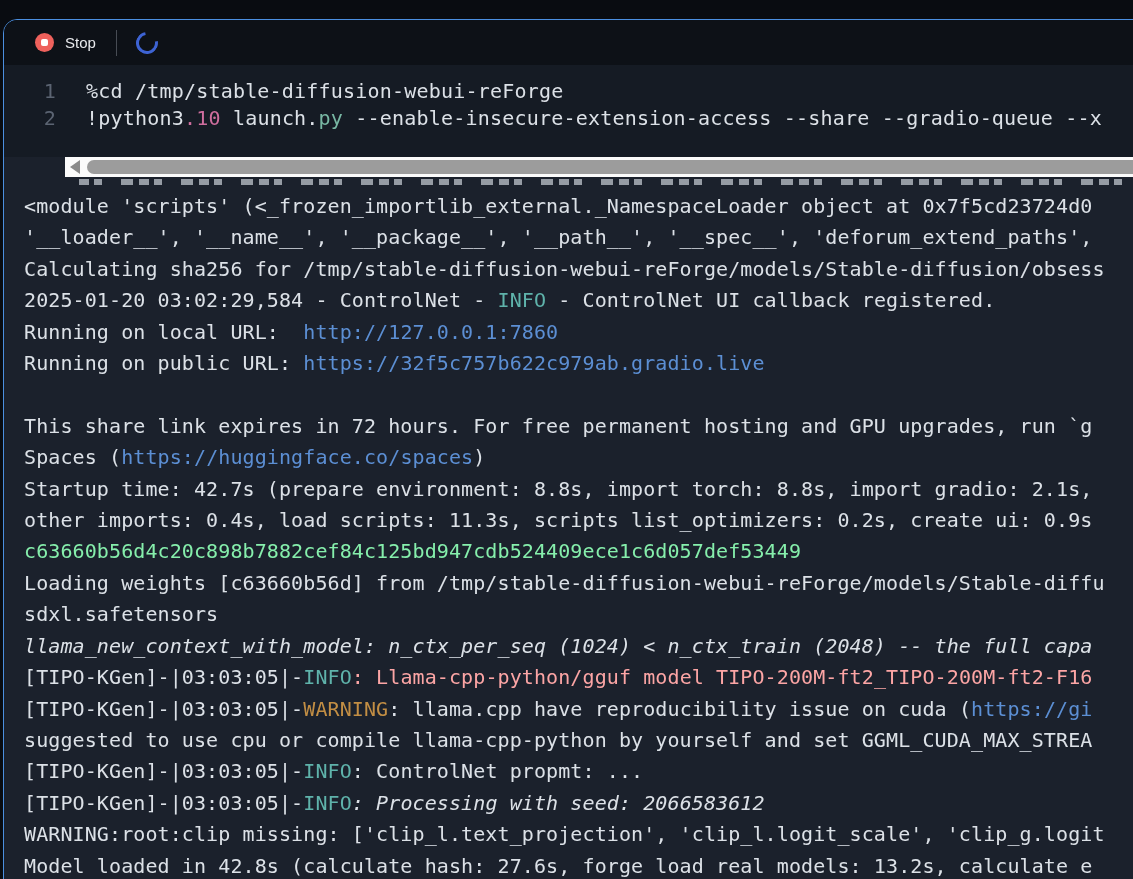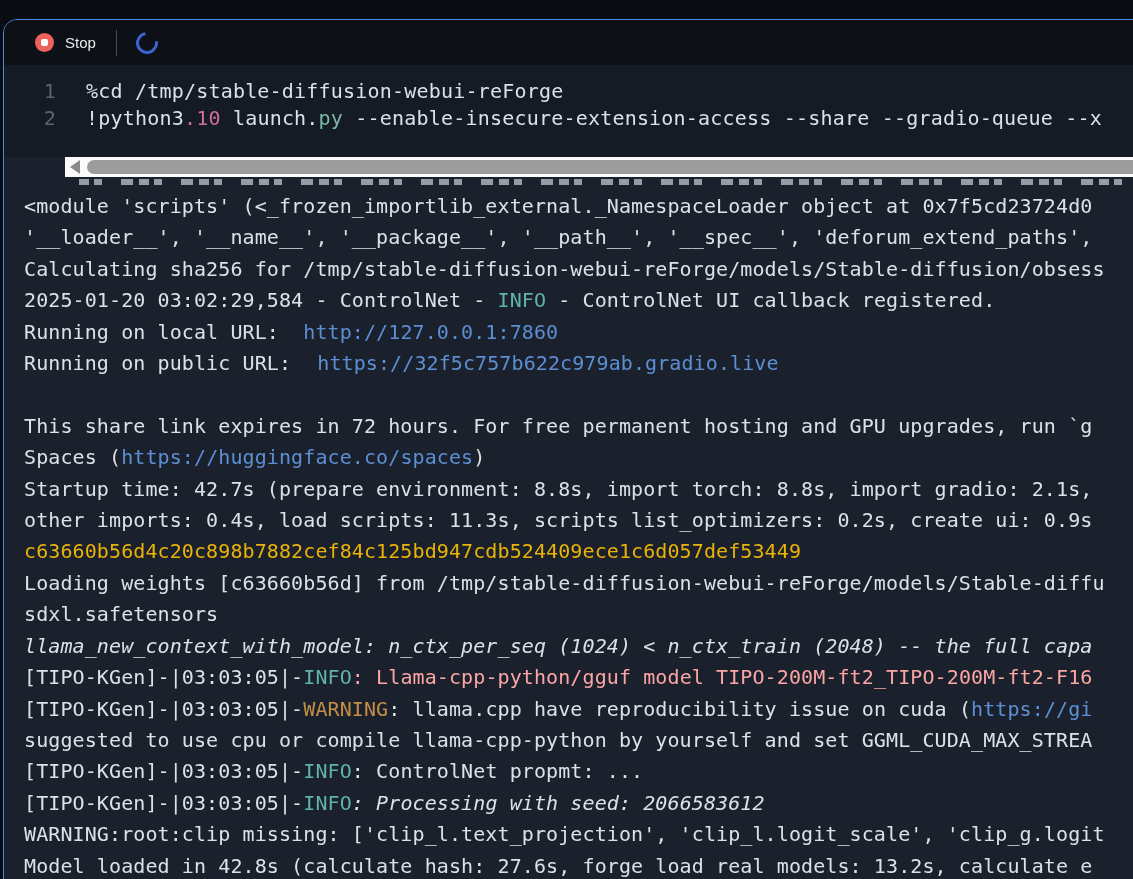--- a/index.html
+++ b/index.html
@@ -82,27 +82,27 @@
   <div class="output-area">
     <div class="fragments-row">
       <div class="fragments"></div>
     </div>
     <div class="out-lines" id="output-lines">
         <div class="line"><span class="content"><span style="color: rgb(220, 225, 231);">&lt;module 'scripts' (&lt;_frozen_importlib_external._NamespaceLoader object at 0x7f5cd23724d0</span></span></div>
         <div class="line"><span class="content"><span style="color: rgb(220, 225, 231);">'__loader__', '__name__', '__package__', '__path__', '__spec__', 'deforum_extend_paths',</span></span></div>
         <div class="line"><span class="content"><span style="color: rgb(220, 225, 231);">Calculating sha256 for /tmp/stable-diffusion-webui-reForge/models/Stable-diffusion/obsess</span></span></div>
         <div class="line"><span class="content"><span style="color: rgb(220, 225, 231);">2025-01-20 03:02:29,584 - ControlNet - </span><span style="color: rgb(95, 179, 171);">INFO</span><span style="color: rgb(220, 225, 231);"> - ControlNet UI callback registered.</span></span></div>
         <div class="line"><span class="content"><span style="color: rgb(220, 225, 231);">Running on local URL:  </span><span style="color: rgb(92, 143, 212);">http://127.0.0.1:7860</span></span></div>
-        <div class="line"><span class="content"><span style="color: rgb(220, 225, 231);">Running on public URL: </span><span style="color: rgb(92, 143, 212); margin-left: 14px;">https://32f5c757b622c979ab.gradio.live</span></span></div>
+        <div class="line"><span class="content"><span style="color: rgb(220, 225, 231);">Running on public URL: </span><span style="color: rgb(92, 143, 212);">https://32f5c757b622c979ab.gradio.live</span></span></div>
         <div class="line"><span class="content">&nbsp;</span></div>
         <div class="line"><span class="content"><span style="color: rgb(220, 225, 231);">This share link expires in 72 hours. For free permanent hosting and GPU upgrades, run `g</span></span></div>
         <div class="line"><span class="content"><span style="color: rgb(220, 225, 231);">Spaces (</span><span style="color: rgb(92, 143, 212); text-align: right;">https://huggingface.co/spaces</span><span style="color: rgb(220, 225, 231);">)</span></span></div>
         <div class="line"><span class="content"><span style="color: rgb(220, 225, 231);">Startup time: 42.7s (prepare environment: 8.8s, import torch: 8.8s, import gradio: 2.1s,</span></span></div>
         <div class="line"><span class="content"><span style="color: rgb(220, 225, 231);">other imports: 0.4s, load scripts: 11.3s, scripts list_optimizers: 0.2s, create ui: 0.9s</span></span></div>
-        <div class="line"><span class="content"><span style="color: #eab308;">c63660b56d4c20c898b7882cef84c125bd947cdb524409ece1c6d057def53449</span></span></div>
+        <div class="line"><span class="content"><span style="color: #86efac;">c63660b56d4c20c898b7882cef84c125bd947cdb524409ece1c6d057def53449</span></span></div>
         <div class="line"><span class="content"><span style="color: rgb(220, 225, 231);">Loading weights [c63660b56d] from /tmp/stable-diffusion-webui-reForge/models/Stable-diffu</span></span></div>
         <div class="line"><span class="content"><span style="color: rgb(220, 225, 231);">sdxl.safetensors</span></span></div>
         <div class="line"><span class="content"><span style="color: rgb(220, 225, 231); font-style: italic;">llama_new_context_with_model: n_ctx_per_seq (1024) &lt; n_ctx_train (2048) -- the full capa</span></span></div>
         <div class="line"><span class="content"><span style="color: rgb(220, 225, 231);">[TIPO-KGen]-|03:03:05|-</span><span style="color: rgb(95, 179, 171);">INFO</span><span style="color: #fca5a5; text-align: right;">: Llama-cpp-python/gguf model TIPO-200M-ft2_TIPO-200M-ft2-F16</span></span></div>
         <div class="line"><span class="content"><span style="color: rgb(220, 225, 231);">[TIPO-KGen]-|03:03:05|-</span><span style="color: rgb(194, 142, 68);">WARNING</span><span style="color: rgb(220, 225, 231);">: llama.cpp have reproducibility issue on cuda (</span><span style="color: rgb(92, 143, 212);">https://gi</span></span></div>
         <div class="line"><span class="content"><span style="color: rgb(220, 225, 231);">suggested to use cpu or compile llama-cpp-python by yourself and set GGML_CUDA_MAX_STREA</span></span></div>
         <div class="line"><span class="content"><span style="color: rgb(220, 225, 231);">[TIPO-KGen]-|03:03:05|-</span><span style="color: rgb(95, 179, 171);">INFO</span><span style="color: rgb(220, 225, 231);">: ControlNet propmt: ...</span></span></div>
         <div class="line"><span class="content"><span style="color: rgb(220, 225, 231);">[TIPO-KGen]-|03:03:05|-</span><span style="color: rgb(95, 179, 171);">INFO</span><span style="color: rgb(220, 225, 231); font-style: italic;">: Processing with seed: 2066583612</span></span></div>
         <div class="line"><span class="content"><span style="color: rgb(220, 225, 231);">WARNING:root:clip missing: ['clip_l.text_projection', 'clip_l.logit_scale', 'clip_g.logit</span></span></div>
         <div class="line"><span class="content"><span style="color: rgb(220, 225, 231);">Model loaded in 42.8s (calculate hash: 27.6s, forge load real models: 13.2s, calculate e</span></span></div>

